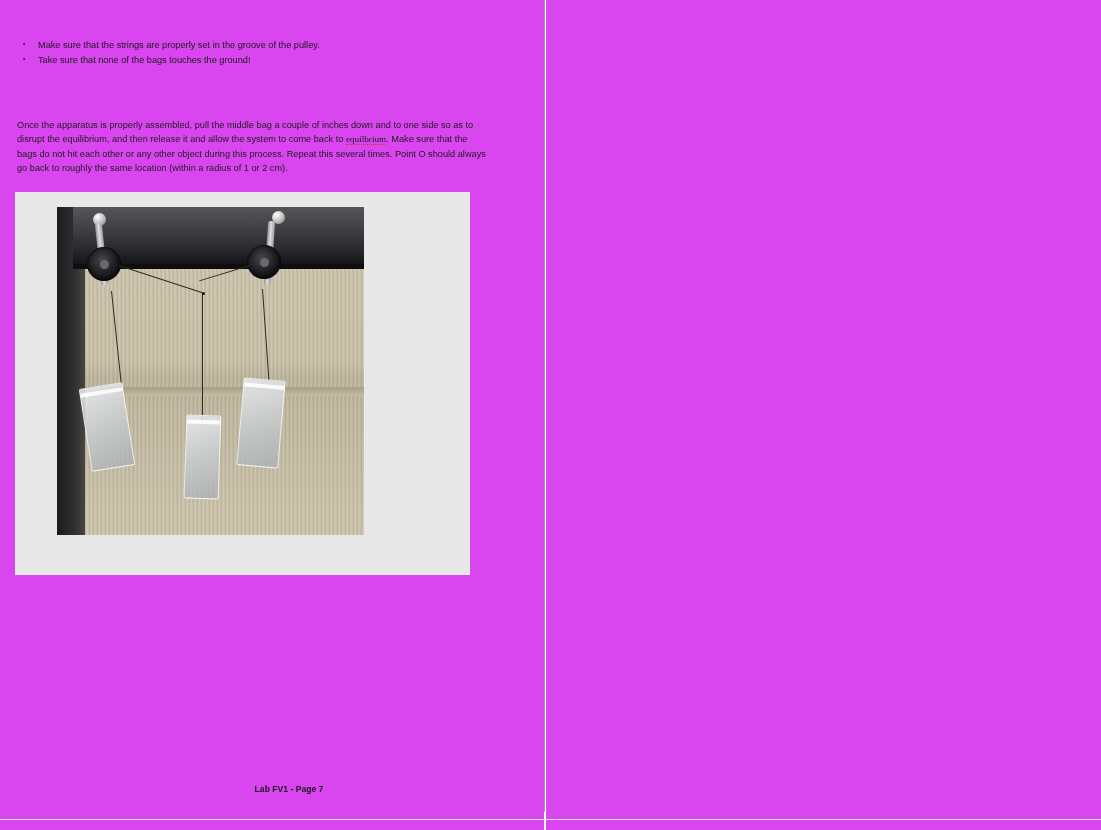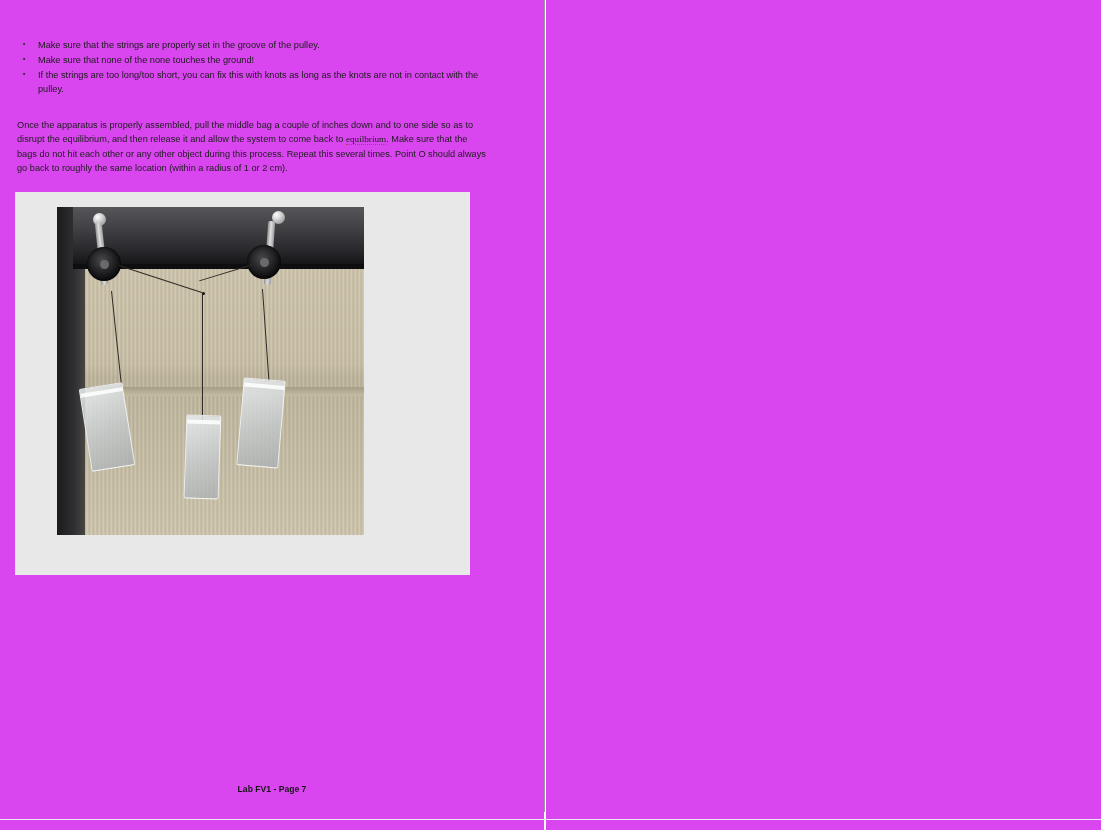--- a/index.html
+++ b/index.html
@@ -198,31 +198,31 @@
   
   #footer-left {
     position: absolute;
     left: 0;
     top: 784px;
     width: 544px;
     text-align: center;
     font-size: 8.6px;
     font-weight: bold;
     color: #161616;
+    padding-left: 17px;
   }
 </style>
 </head>
 <body>
 
 <div class="page" id="page-left">
 
   <ul class="bullets" id="left-bullets">
     <li><span>Make sure that the strings are properly set in the groove of the pulley.</span></li>
-    <li><span>Make sure that none of the none touches the ground!</span></li>
-    <li><span>If the strings are too long/too short, you can fix this with knots as long as the knots are not in contact with the pulley.</span></li>
+    <li><span>Take sure that none of the bags touches the ground!</span></li>
   </ul>
 
   <p class="body-text para" id="left-para-1"><span>Once the apparatus is properly assembled, pull the middle bag a couple of inches down and to one side so as to disrupt the equilibrium, and then release it and allow the system to come back to </span><span class="spell-error">equilbrium</span><span>. Make sure that the bags do not hit each other or any other object during this process. Repeat this several times. Point O should always go back to roughly the same location (within a radius of 1 or 2 cm).</span></p>
 
 
   <div id="photo-frame">
     <div id="photo">
       <div class="ph-door-left-dark"></div>
       <div class="ph-door"></div>
       <div class="ph-door-seam"></div>

